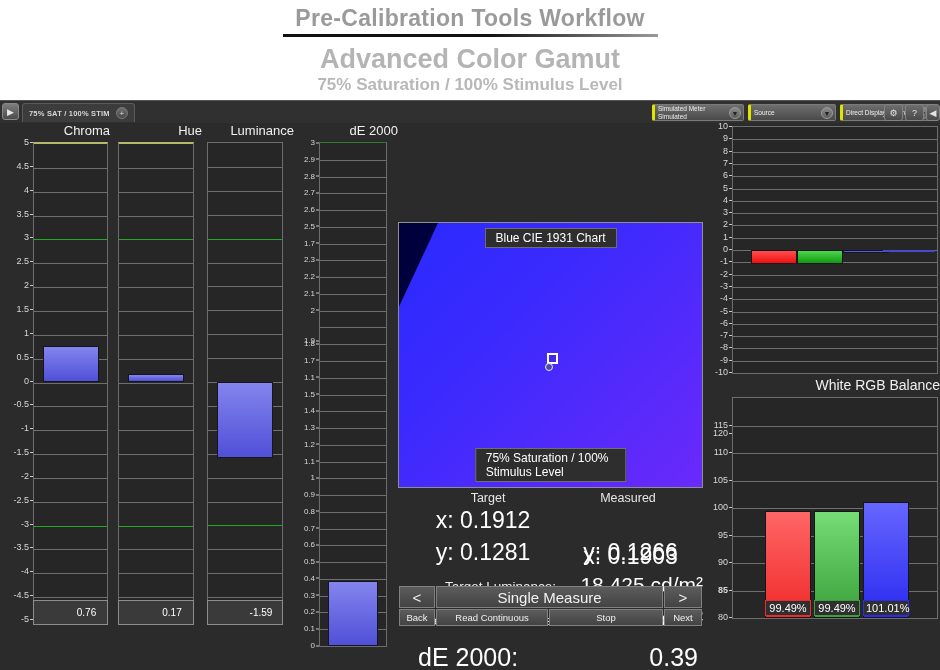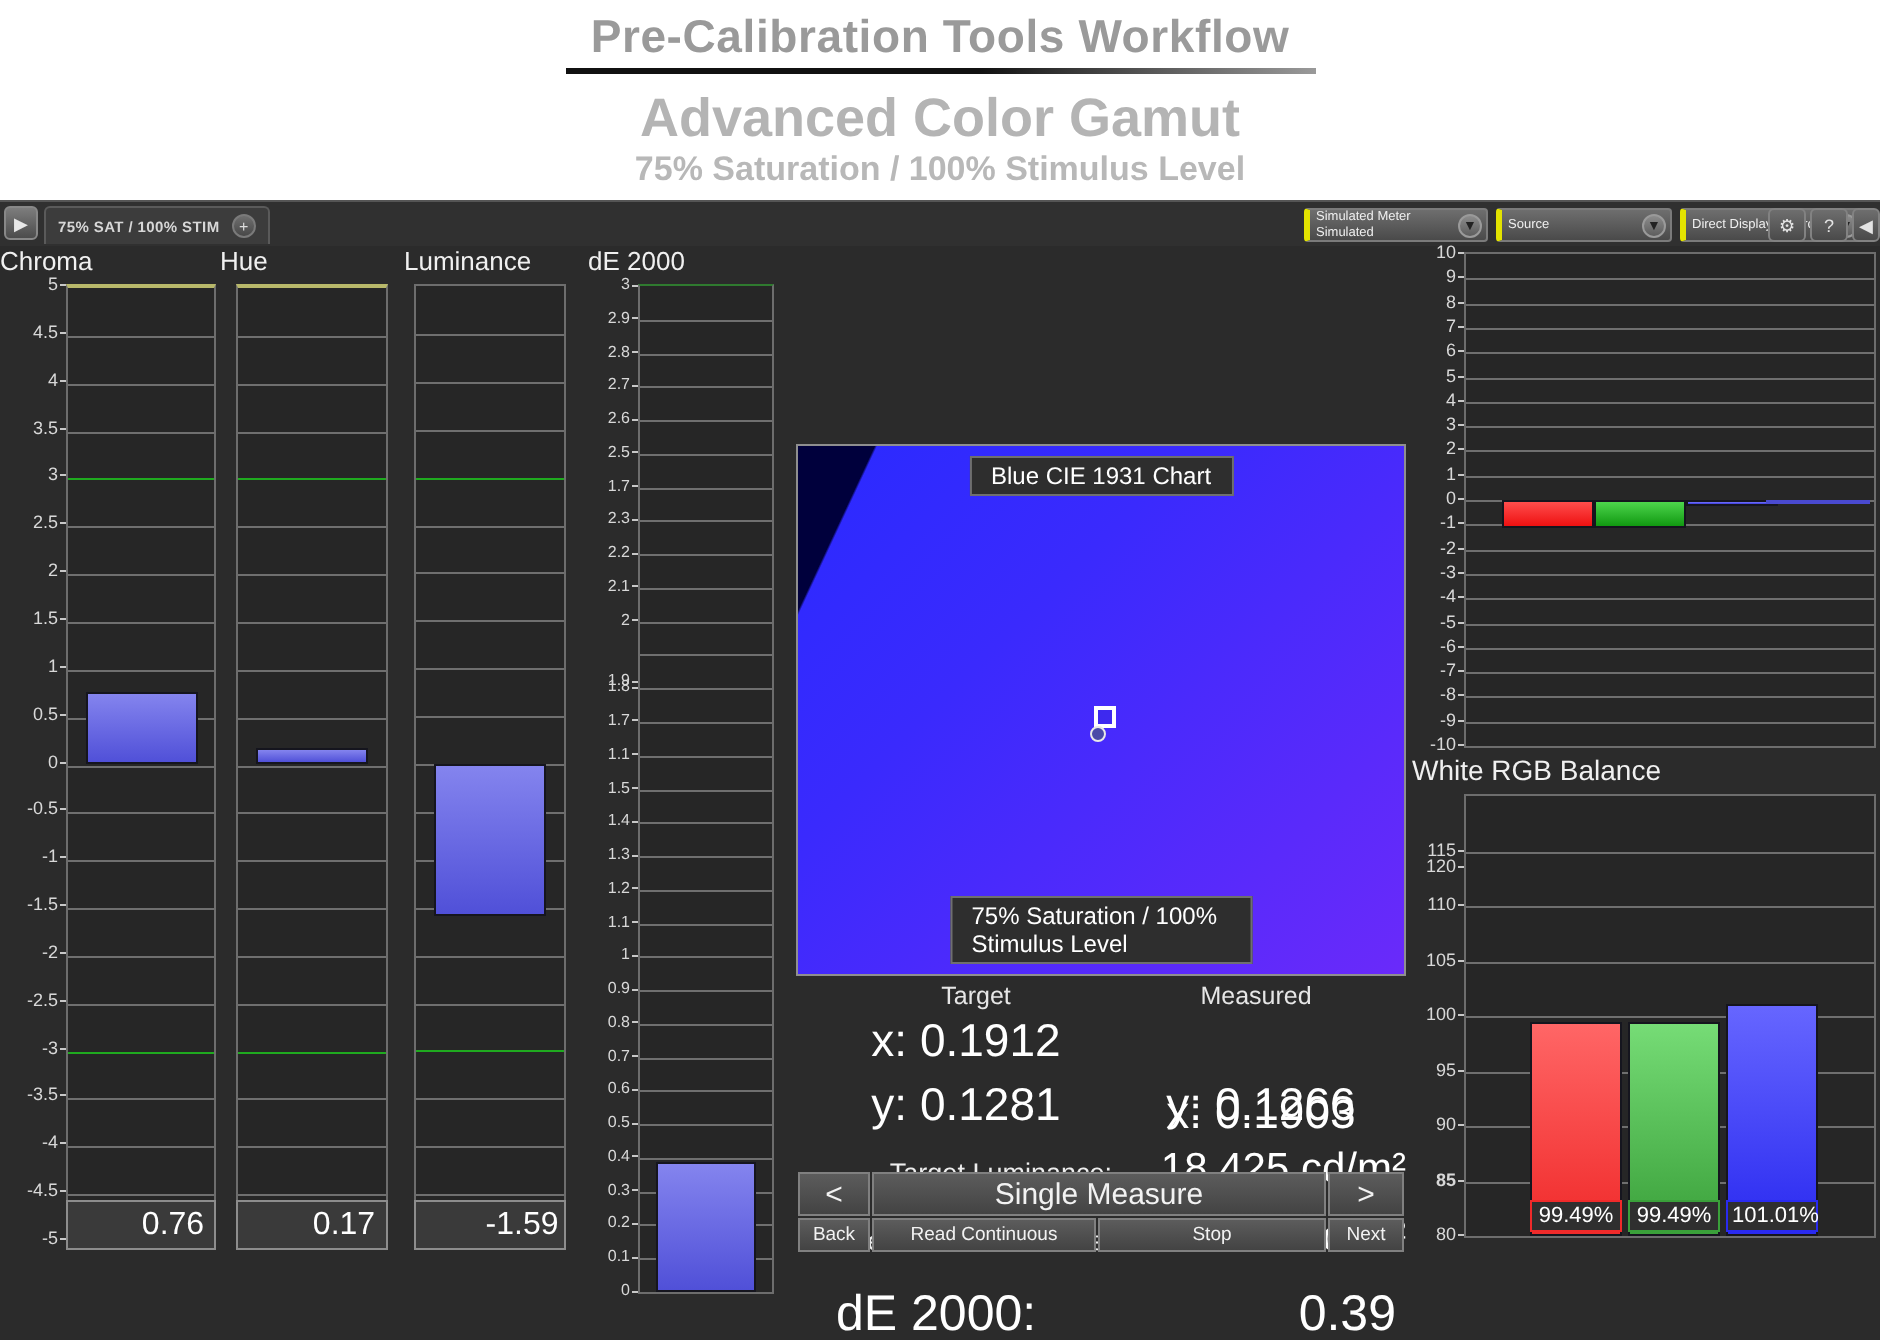--- a/index.html
+++ b/index.html
@@ -74,21 +74,21 @@
   .iconbtn {
     position: absolute; top: 3px; width: 19px; height: 17px;
     background: linear-gradient(#6e6e6e,#4a4a4a); border: 1px solid #828282;
     border-radius: 3px; color: #e4e4e4; font-size: 9px;
     display: flex; align-items: center; justify-content: center;
   }
 
   
   .panel { position: absolute; }
   .panel-title {
-    position: absolute; left: 0; top: 0; width: 100%; text-align: left;
+    position: absolute; left: 0; top: 0; width: 100%; text-align: right;
     font-size: 13px; color: #f0f0f0;
   }
   .plot {
     position: absolute; background: #262626;
     border: 1px solid #6d6d6d; overflow: hidden;
   }
   .plot.topline { border-top: 2px solid #b8b86a; }
   .gl { position: absolute; left: 0; width: 100%; height: 1px; background: #6f6f6f; }
   .gl.green { background: #1faa1f; }
   .tick {
@@ -98,21 +98,21 @@
   .tick::after {
     content: ""; position: absolute; right: -4px; top: 50%; width: 3px; height: 1px; background: #c8c8c8;
   }
   .bar {
     position: absolute;
     background: linear-gradient(to bottom,#8484ee,#5050d8);
     border: 1px solid #15151e;
   }
   .valuebox {
     position: absolute; background: #3a3a3a; border: 1px solid #8d8d8d;
-    color: #fff; font-size: 16px; display: flex; align-items: center; justify-content: center; padding-left: 32px;
+    color: #fff; font-size: 10px; display: flex; align-items: center; justify-content: center; padding-left: 32px;
   }
 
   
   .cie {
     position: absolute; left: 398px; top: 121px; width: 305px; height: 266px;
     border: 1px solid #8f8f8f; overflow: hidden;
     background:
       linear-gradient(115deg, rgba(0,0,60,1) 0 9%, rgba(0,0,0,0) 9.3%),
       linear-gradient(135deg, #2a2aff 0%, #3a2afd 35%, #6a2afa 100%),
       #2a2aff;

